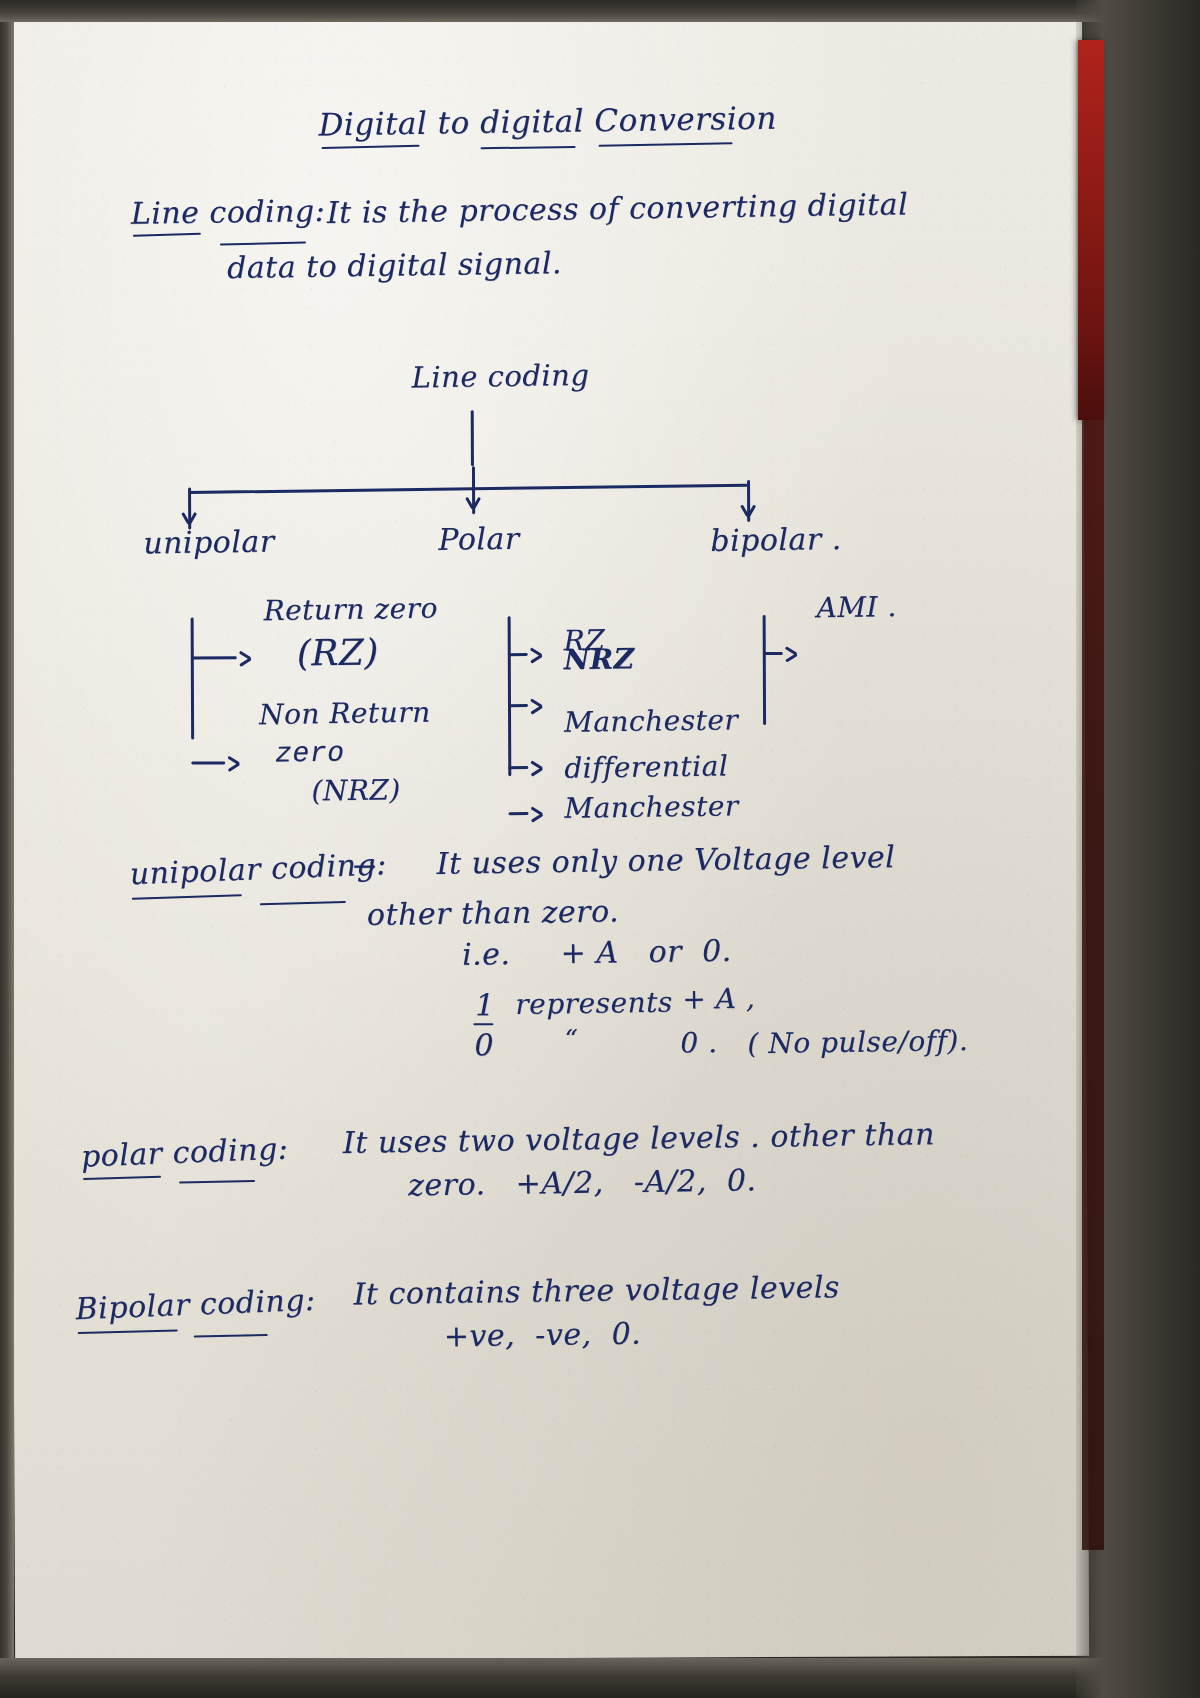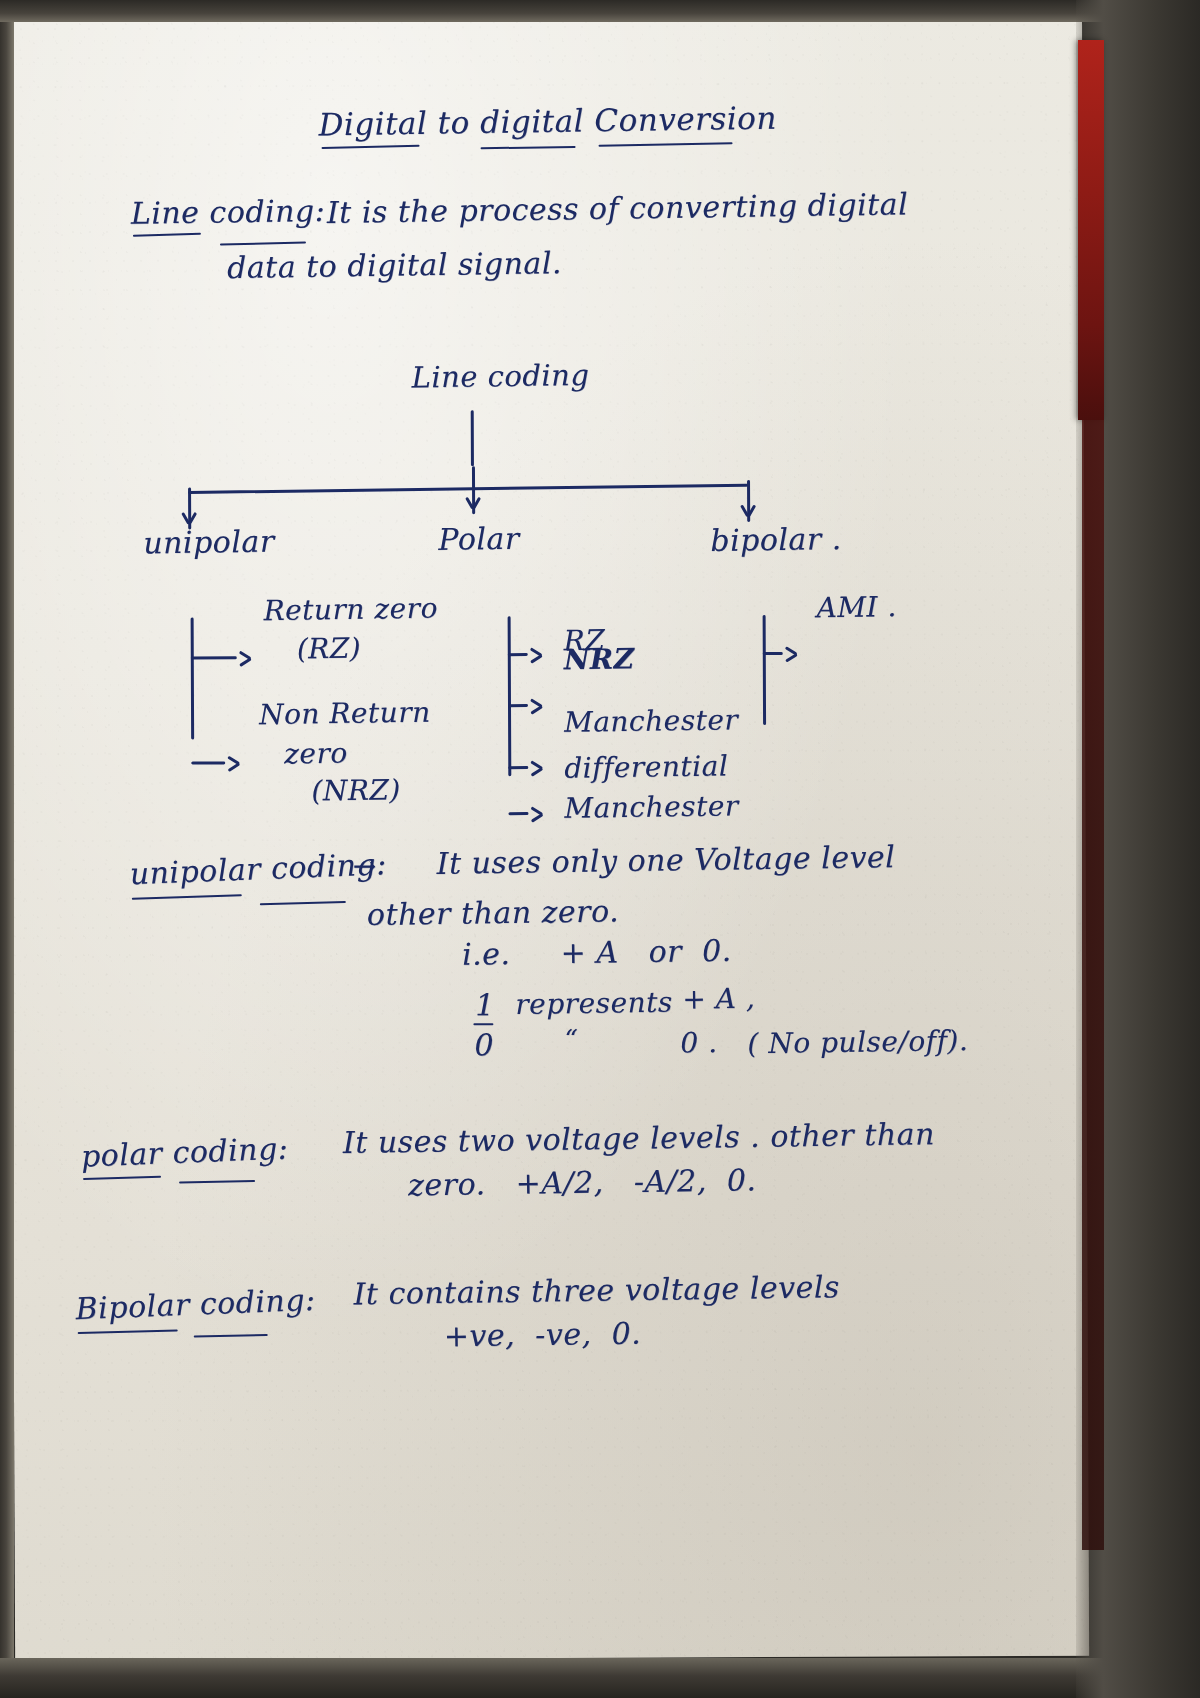--- a/index.html
+++ b/index.html
@@ -171,24 +171,24 @@
     <div class="hw tilt-3" style="left:428px; top:506px; font-size:30px;">Polar</div>
     <div class="hw tilt-3" style="left:700px; top:508px; font-size:30px;">bipolar .</div>
 
     <div class="stroke v-stroke" style="left:180px; top:598px; height:122px;"></div>
     <div class="stroke h-stroke" style="left:180px; top:637px; width:46px;"></div>
     <div class="arrow-right" style="left:240px; top:638px;"></div>
     <div class="stroke h-stroke" style="left:180px; top:742px; width:34px;"></div>
     <div class="arrow-right" style="left:228px; top:743px;"></div>
 
     <div class="hw tilt-3" style="left:253px; top:577px; font-size:28px;">Return zero</div>
-    <div class="hw tilt-3" style="left:286px; top:616px; font-size:28px;">(RZ)</div>
+    <div class="hw tilt-3" style="left:286px; top:616px; font-size:36px;">(RZ)</div>
 
     <div class="hw tilt-3" style="left:248px; top:681px; font-size:28px;">Non Return</div>
-    <div class="hw tilt-3" style="left:273px; top:721px; font-size:28px;">zero</div>
+    <div class="hw tilt-3" style="left:264px; top:721px; font-size:28px;font-family:Liberation Mono, monospace;">zero</div>
     <div class="hw tilt-3" style="left:300px; top:758px; font-size:28px;">(NRZ)</div>
 
     <div class="stroke v-stroke" style="left:497px; top:598px; height:160px;"></div>
     <div class="stroke h-stroke" style="left:497px; top:635px; width:20px;"></div>
     <div class="arrow-right" style="left:531px; top:636px;"></div>
     <div class="stroke h-stroke" style="left:497px; top:686px; width:20px;"></div>
     <div class="arrow-right" style="left:531px; top:687px;"></div>
     <div class="stroke h-stroke" style="left:497px; top:748px; width:20px;"></div>
     <div class="arrow-right" style="left:531px; top:749px;"></div>
     <div class="stroke h-stroke" style="left:497px; top:794px; width:20px;"></div>

